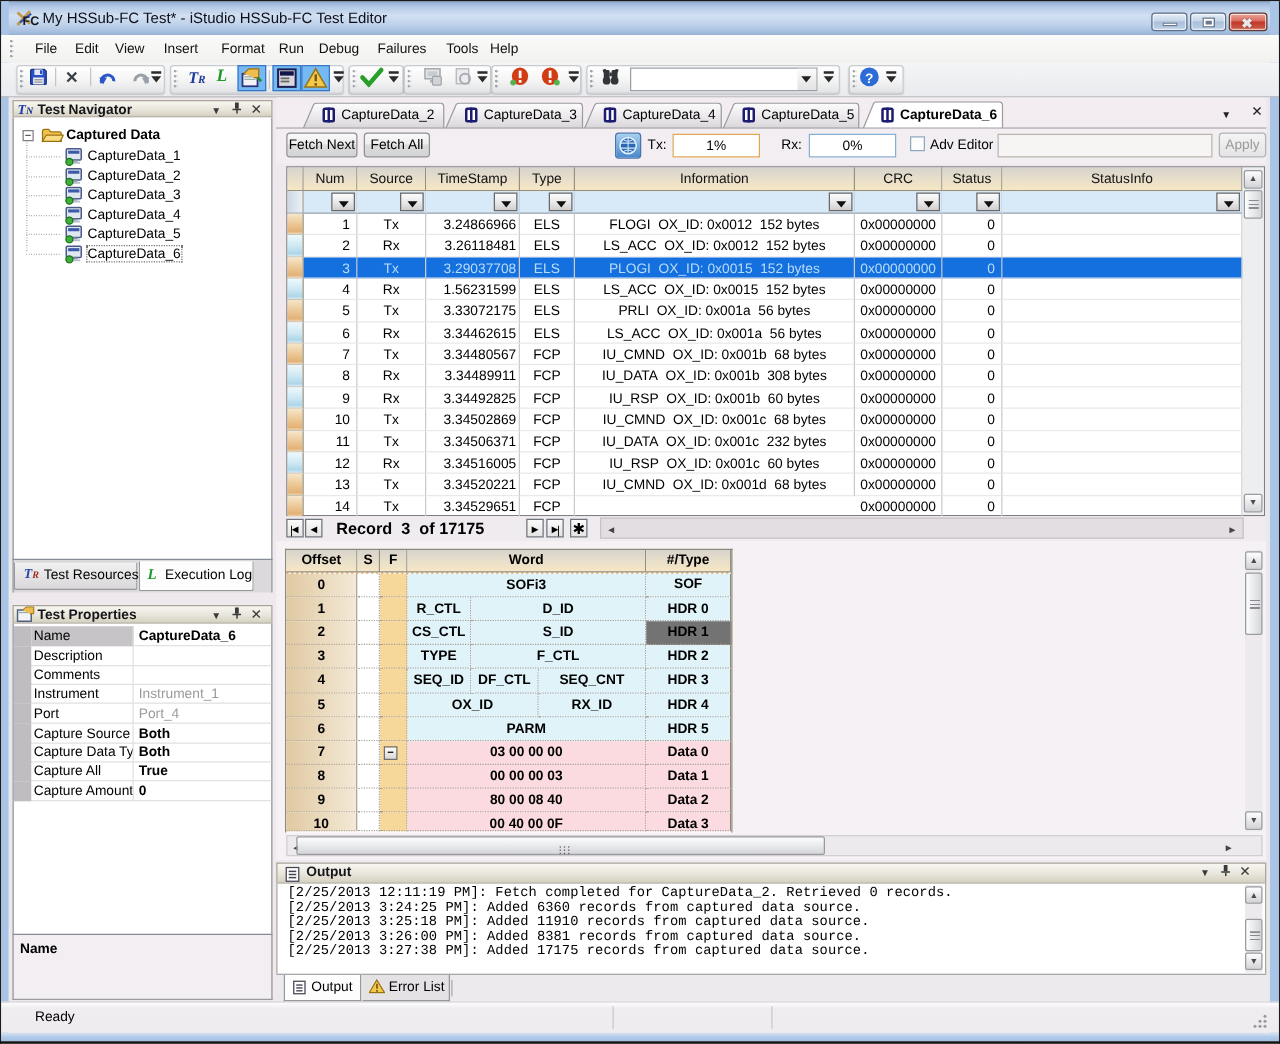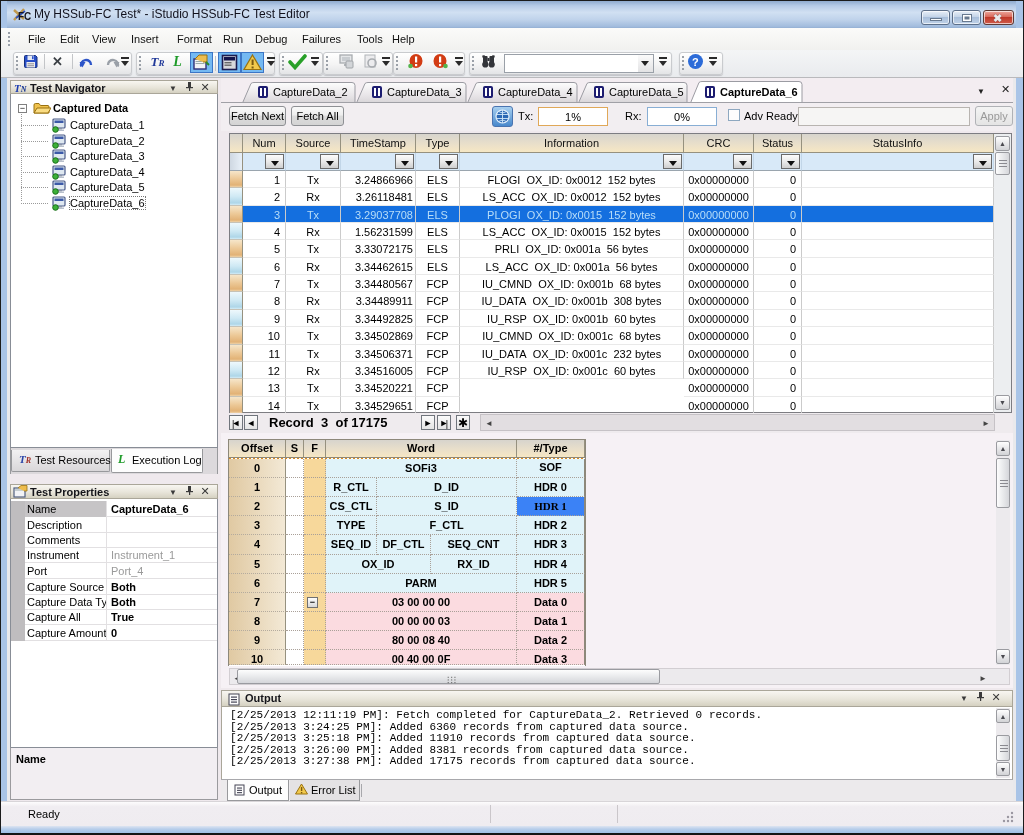--- a/index.html
+++ b/index.html
@@ -543,21 +543,21 @@
   <svg width="19" height="19">
           <circle cx="9.5" cy="9.5" r="6.5" fill="#2c68b4" stroke="#e8f2fc" stroke-width="1.2"></circle>
           <path d="M3.5 7.5 h12 M3.5 11.5 h12 M9.5 3 v13 M5.5 4.5 q4 3 8 0 M5.5 14.5 q4 -3 8 0" stroke="#cfe6f8" stroke-width="0.9" fill="none"></path>
         </svg>
       </div>
  <div class="abs" style="left:297px;top:7px;">Tx:</div>
  <div class="tbox" style="left:317px;top:4px;width:70px;border:1px solid #e0a858;">1%</div>
  <div class="abs" style="left:404px;top:7px;">Rx:</div>
  <div class="tbox" style="left:426px;top:4px;width:70px;border:1px solid #88aed4;">0%</div>
  <div class="abs" style="left:507px;top:6px;width:12px;height:12px;background:#fdfdfd;border:1px solid #8ea8c0;"></div>
- <div class="abs" style="left:523px;top:7px;">Adv Ready</div>
+ <div class="abs" style="left:523px;top:7px;">Adv Editor</div>
  <div class="tbox" style="left:577px;top:4px;width:172px;background:#f6f5f4;border:1px solid #b8b4b0;"></div>
  <div class="btn" style="left:754px;top:3px;width:38px;padding-top:3px;color:#9a9a9a;background:linear-gradient(180deg,#f4f4f4,#e4e4e4);border-color:#b0b2b6;">Apply</div>
 </div>
 <div class="abs" id="grid">
       <div class="gh" style="left:0;width:13px;"></div>
       <div class="gh" style="left:13px;width:43px;">Num</div>
       <div class="gh" style="left:56px;width:55px;">Source</div>
       <div class="gh" style="left:111px;width:75px;">TimeStamp</div>
       <div class="gh" style="left:186px;width:44px;">Type</div>
       <div class="gh" style="left:230px;width:224px;">Information</div>
@@ -870,20 +870,23 @@
         <span style="float:right;margin-right:5px;">13</span>
       </div>
       <div class="gc" style="left:56px;top:245px;width:55px;height:18px;">
         <span style="display:block;text-align:center;">Tx</span>
       </div>
       <div class="gc" style="left:111px;top:245px;width:75px;height:18px;">
         <span style="float:right;margin-right:2px;">3.34520221</span>
       </div>
       <div class="gc" style="left:186px;top:245px;width:44px;height:18px;">
         <span style="display:block;text-align:center;">FCP</span>
+      </div>
+      <div class="gc" style="left:230px;top:245px;width:224px;height:18px;">
+        <span style="display:block;text-align:center;">IU_CMND&nbsp; OX_ID: 0x001d&nbsp; 68 bytes</span>
       </div>
       <div class="gc" style="left:454px;top:245px;width:70px;height:18px;">
         <span style="display:block;text-align:center;">0x00000000</span>
       </div>
       <div class="gc" style="left:524px;top:245px;width:48px;height:18px;">
         <span style="float:right;margin-right:5px;">0</span>
       </div>
       <div class="gc" style="left:572px;top:245px;width:192px;height:18px;"></div>
       <div class="rh rh-tx" style="top:263px;height:17px;"></div>
       <div class="gc" style="left:13px;top:263px;width:43px;height:17px;">
@@ -940,21 +943,21 @@
       <div class="dk-cell" style="left:65px;top:45px;width:18px;height:19px;background:#fff;"></div>
       <div class="dk-cell" style="left:83px;top:45px;width:22px;height:19px;background:#f7d89b;"></div>
       <div class="dk-cell" style="left:105px;top:45px;width:51px;height:19px;background:#e0f3f9;padding-top:3px;">R_CTL</div>
       <div class="dk-cell" style="left:156px;top:45px;width:140px;height:19px;background:#e0f3f9;padding-top:3px;">D_ID</div>
       <div class="dk-cell" style="left:296px;top:45px;width:68px;height:19px;background:#e0f3f9;padding-top:3px;border-right:1px solid #8d887a;">HDR 0</div>
       <div class="dk-off" style="top:64px;height:19px;padding-top:3px;left:8px;">2</div>
       <div class="dk-cell" style="left:65px;top:64px;width:18px;height:19px;background:#fff;"></div>
       <div class="dk-cell" style="left:83px;top:64px;width:22px;height:19px;background:#f7d89b;"></div>
       <div class="dk-cell" style="left:105px;top:64px;width:51px;height:19px;background:#e0f3f9;padding-top:3px;">CS_CTL</div>
       <div class="dk-cell" style="left:156px;top:64px;width:140px;height:19px;background:#e0f3f9;padding-top:3px;">S_ID</div>
-      <div class="dk-cell" style="left:296px;top:64px;width:68px;height:19px;background:#3b82f6;padding-top:3px;border-right:1px solid #8d887a;font-family:Liberation Serif, serif;">HDR 1</div>
+      <div class="dk-cell" style="left:296px;top:64px;width:68px;height:19px;background:#737373;padding-top:3px;border-right:1px solid #8d887a;">HDR 1</div>
       <div class="dk-off" style="top:83px;height:19px;padding-top:3px;left:8px;">3</div>
       <div class="dk-cell" style="left:65px;top:83px;width:18px;height:19px;background:#fff;"></div>
       <div class="dk-cell" style="left:83px;top:83px;width:22px;height:19px;background:#f7d89b;"></div>
       <div class="dk-cell" style="left:105px;top:83px;width:51px;height:19px;background:#e0f3f9;padding-top:3px;">TYPE</div>
       <div class="dk-cell" style="left:156px;top:83px;width:140px;height:19px;background:#e0f3f9;padding-top:3px;">F_CTL</div>
       <div class="dk-cell" style="left:296px;top:83px;width:68px;height:19px;background:#e0f3f9;padding-top:3px;border-right:1px solid #8d887a;">HDR 2</div>
       <div class="dk-off" style="top:102px;height:20px;padding-top:3px;left:8px;">4</div>
       <div class="dk-cell" style="left:65px;top:102px;width:18px;height:20px;background:#fff;"></div>
       <div class="dk-cell" style="left:83px;top:102px;width:22px;height:20px;background:#f7d89b;"></div>
       <div class="dk-cell" style="left:105px;top:102px;width:51px;height:20px;background:#e0f3f9;padding-top:3px;">SEQ_ID</div>

